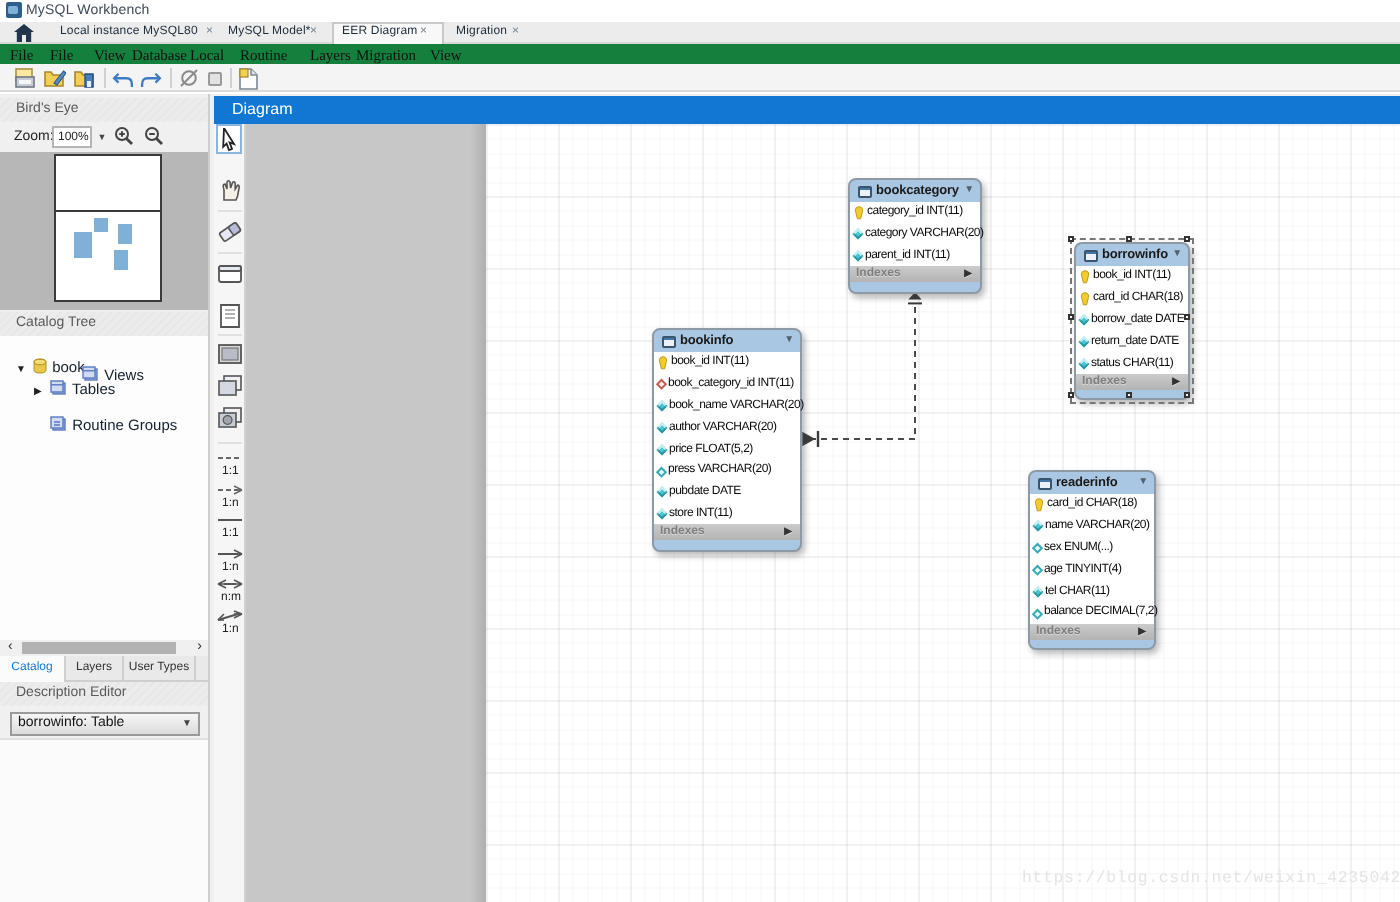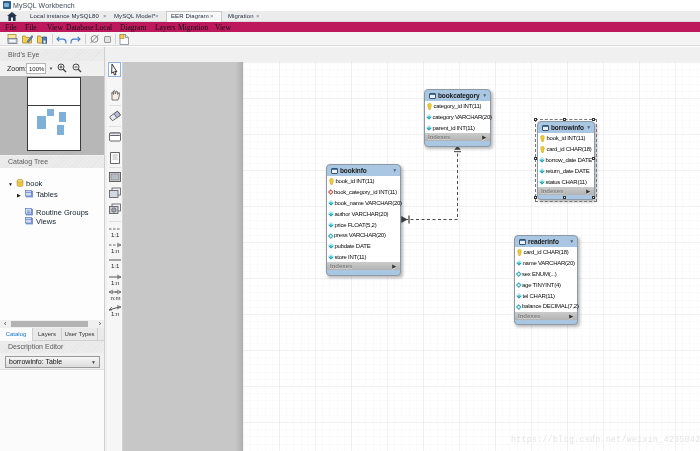--- a/index.html
+++ b/index.html
@@ -5,21 +5,21 @@
 * { margin:0; padding:0; box-sizing:border-box; }
 html,body { width:700px; height:451px; overflow:hidden; }
 body { font-family:"Liberation Sans", sans-serif; position:relative; background:#fff; }
 #titlebar { position:absolute; left:0; top:0; width:700px; height:11px; background:#fff; }
 #titleicon { position:absolute; left:3px; top:1px; width:8px; height:8px; background:#2c5f8a; border-radius:1px; }
 #titleicon:after { content:""; position:absolute; left:1px; top:2px; width:5px; height:4px; background:#7fb2d9; border-radius:1px; }
 #titletext { position:absolute; left:13px; top:1.5px; font-size:7px; color:#3f4a56; letter-spacing:0.1px; }
 #tabrow { position:absolute; left:0; top:11px; width:700px; height:11px; background:#ececec; border-bottom:1px solid #d9d9d9; }
 .tab { position:absolute; top:0; height:11px; font-size:6px; letter-spacing:0.1px; color:#1c2b3a; }
 .tabx { color:#77808a; font-size:6px; }
-#menurow { position:absolute; left:0; top:22px; width:700px; height:10px; background:#be185d; font-family:"Liberation Serif", serif; font-size:7.5px; color:#111; }
+#menurow { position:absolute; left:0; top:22px; width:700px; height:10px; background:#15803d; font-family:"Liberation Serif", serif; font-size:7.5px; color:#111; }
 #menurow span { position:absolute; top:1px; }
 #toolbar { position:absolute; left:0; top:32px; width:700px; height:14px; background:#f4f4f4; border-bottom:1px solid #dadada; }
 #main { position:absolute; left:0; top:47px; width:700px; height:404px; background:#f0f0f0; }
 
 #sidebar { position:absolute; left:0; top:0; width:105px; height:404px; background:#f0f0f0; border-right:1px solid #cfcfcf; }
 .phead { position:relative; height:12px; background:#ececec; font-size:7px; color:#5a5a5a; line-height:12px; padding-left:8px;
   background-image:repeating-linear-gradient(135deg, rgba(0,0,0,0.02) 0 1px, transparent 1px 3px); }
 #behead { position:absolute; left:0; top:2px; width:104px; }
 #zoomrow { position:absolute; left:0; top:14px; width:104px; height:15px; font-size:7px; color:#222; }
 #zoomrow .zl { position:absolute; left:7px; top:4px; }
@@ -95,21 +95,21 @@
     <span class="tabx" style="position:absolute;left:210px;top:2px">×</span>
   <span class="tab" style="left:228px;top:2px">Migration</span>
     <span class="tabx" style="position:absolute;left:256px;top:2px">×</span>
 </div>
 <div id="menurow">
   <span style="left:5px">File</span>
     <span style="left:25px">File</span>
     <span style="left:47px">View</span>
     <span style="left:66px">Database</span>
     <span style="left:95px">Local</span>
-    <span style="left:120px">Diagram</span>
+    <span style="left:120px">Routine</span>
     <span style="left:155px">Layers</span>
     <span style="left:178px">Migration</span>
     <span style="left:215px">View</span>
 </div>
 <div id="toolbar">
   <svg style="position:absolute;left:7px;top:2px" width="11" height="10" viewBox="0 0 11 10">
       <rect x="1" y="0.5" width="8" height="6" fill="#f7e9a0" stroke="#a89040" stroke-width="0.8"></rect>
       <rect x="1" y="4.5" width="9" height="5" fill="#c8ccd4" stroke="#707884" stroke-width="0.8"></rect>
       <rect x="2.5" y="6" width="6" height="2" fill="#f4f6f8"></rect>
     </svg>
@@ -176,21 +176,21 @@
     <div id="tree">
       <div class="trow" style="top:11px;padding-left:8px"><span class="tri">▼</span><svg width="8" height="8" viewBox="0 0 8 8" style="vertical-align:-1px">
             <path d="M1 2 Q1 0.5 4 0.5 Q7 0.5 7 2 L7 6 Q7 7.5 4 7.5 Q1 7.5 1 6 Z" fill="#e8c84a" stroke="#b09020" stroke-width="0.5"></path>
             <ellipse cx="4" cy="2" rx="3" ry="1.4" fill="#f4dc7a" stroke="#b09020" stroke-width="0.5"></ellipse>
           </svg> book</div>
       <div class="trow" style="top:22px;padding-left:17px"><span class="tri">▶</span><svg width="9" height="8" viewBox="0 0 9 8" style="vertical-align:-1px">
             <rect x="1.5" y="1.5" width="6" height="5.5" fill="#9fb8e8" stroke="#5a78c0" stroke-width="0.7"></rect>
             <rect x="0.5" y="0.5" width="6" height="5.5" fill="#cfdcf4" stroke="#5a78c0" stroke-width="0.7"></rect>
             <line x1="0.5" y1="2.4" x2="6.5" y2="2.4" stroke="#5a78c0" stroke-width="0.7"></line>
           </svg> Tables</div>
-      <div class="trow" style="top:49px;padding-left:25px"><svg width="9" height="8" viewBox="0 0 9 8" style="vertical-align:-1px">
+      <div class="trow" style="top:15px;padding-left:41px"><svg width="9" height="8" viewBox="0 0 9 8" style="vertical-align:-1px">
             <rect x="1.5" y="1.5" width="6" height="5.5" fill="#9fb8e8" stroke="#5a78c0" stroke-width="0.7"></rect>
             <rect x="0.5" y="0.5" width="6" height="5.5" fill="#cfdcf4" stroke="#5a78c0" stroke-width="0.7"></rect>
             <line x1="0.5" y1="2.4" x2="6.5" y2="2.4" stroke="#5a78c0" stroke-width="0.7"></line>
           </svg> Views</div>
       <div class="trow" style="top:40px;padding-left:25px"><svg width="9" height="8" viewBox="0 0 9 8" style="vertical-align:-1px">
             <rect x="1.5" y="1.5" width="6" height="5.5" fill="#9fb8e8" stroke="#5a78c0" stroke-width="0.7"></rect>
             <rect x="0.5" y="0.5" width="6" height="5.5" fill="#cfdcf4" stroke="#5a78c0" stroke-width="0.7"></rect>
             <path d="M2 3 L5 3 M2 4.5 L5 4.5" stroke="#5a78c0" stroke-width="0.7"></path>
           </svg> Routine Groups</div>
     </div>
@@ -201,20 +201,21 @@
     </div>
     <div id="btabs">
       <span class="btab" id="btab1">Catalog</span>
       <span class="btab" id="btab2">Layers</span>
       <span class="btab" id="btab3">User Types</span>
     </div>
     <div id="dehead" class="phead">Description Editor</div>
     <div id="dropdown">borrowinfo: Table<span class="da">▼</span></div>
     <div id="sbbottom"></div>
   </div>
+  <div id="diagbar">Diagram</div>
   <div id="vtoolbar">
     <div style="position:absolute;left:1px;top:0px;width:13px;height:15px;background:#fff;border:1px solid #8cb4dc"></div>
     <svg class="vtool" style="top:2px" width="14" height="12" viewBox="0 0 14 12">
         <path d="M5 1 L10 9 L7.8 8.2 L9 11.5 L7.5 12 L6.3 8.8 L4.6 10.4 Z" fill="#fff" stroke="#222" stroke-width="0.9" transform="translate(-1,-1)"></path>
       </svg>
     <svg class="vtool" style="top:27px" width="14" height="12" viewBox="0 0 14 12">
         <path d="M4 11 L4 6 Q3 3 4.5 3 L5.5 5.5 L5.5 2 Q6 0.8 7 2 L7.3 5 L8.3 2.2 Q9 1.4 9.6 2.6 L9.6 5.5 L10.8 3.6 Q11.6 3.4 11.6 4.6 L10.8 9 L10 11 Z" fill="#f6f0e6" stroke="#555" stroke-width="0.8"></path>
       </svg>
     <div style="position:absolute;left:2px;top:43px;width:12px;height:1px;background:#e0e0e0"></div>
     <svg class="vtool" style="top:48px" width="14" height="12" viewBox="0 0 14 12">

